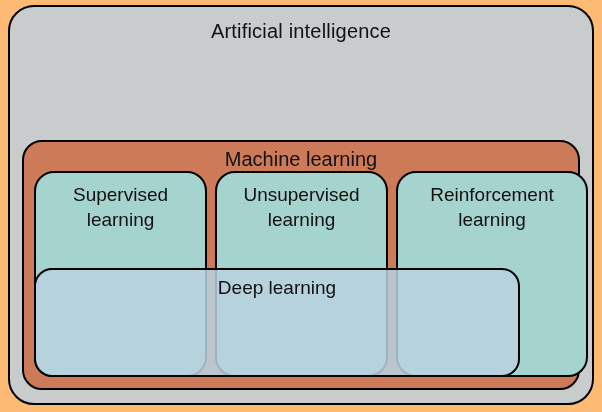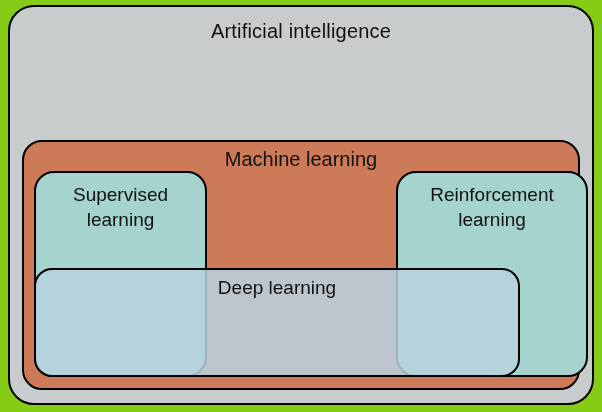--- a/index.html
+++ b/index.html
@@ -5,21 +5,21 @@
   html, body {
     margin: 0;
     padding: 0;
     background: #ffffff;
     font-family: "Liberation Sans", sans-serif;
   }
   .canvas {
     position: relative;
     width: 602px;
     height: 412px;
-    background: #84cc16;
+    background: #fdba74;
     overflow: hidden;
   }
   .box {
     position: absolute;
     box-sizing: border-box;
     border: 2px solid var(--border, #000);
   }
   .box-ai {
     left: 8px; top: 5px;
     width: 586px; height: 400px;
@@ -87,20 +87,23 @@
   </div>
 
   <div class="box box-ml">
     <div class="box-label label-ml">Machine learning</div>
   </div>
 
   <div class="box box-branch b1">
     <div class="box-label label-branch">Supervised learning</div>
   </div>
 
+  <div class="box box-branch b2">
+    <div class="box-label label-branch">Unsupervised learning</div>
+  </div>
 
   <div class="box box-branch b3">
     <div class="box-label label-branch">Reinforcement learning</div>
   </div>
 
   <div class="box box-deep">
     <div class="box-label label-deep">Deep learning</div>
   </div>
 
 </div>

